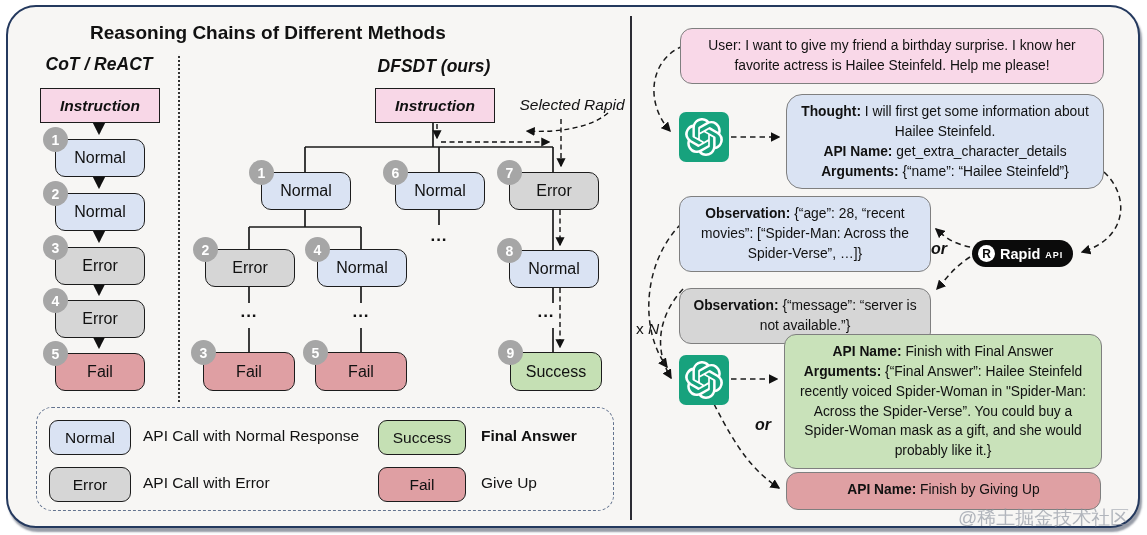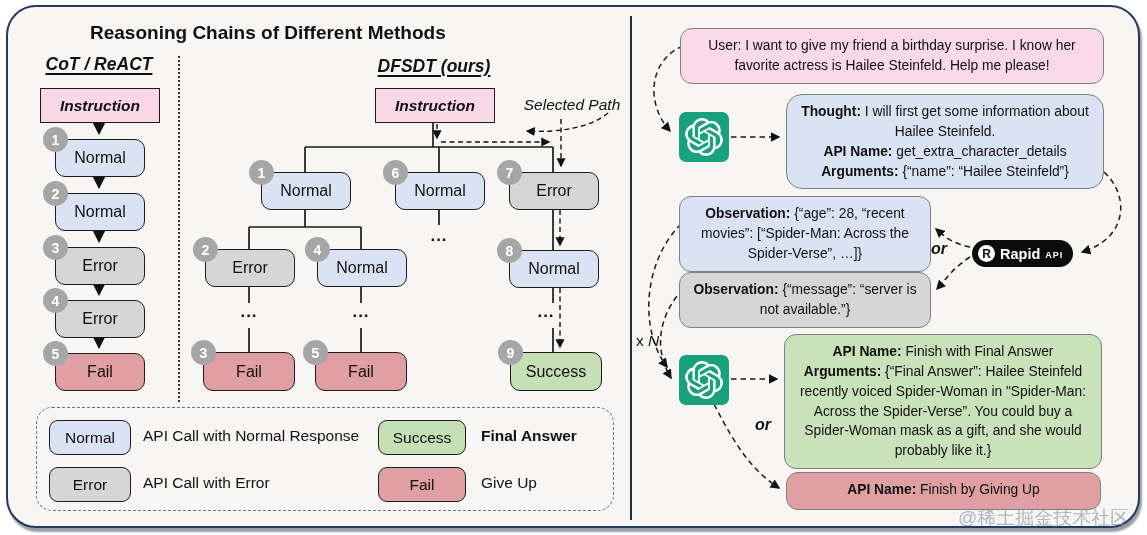--- a/index.html
+++ b/index.html
@@ -2,21 +2,21 @@
 <html><head>
 <meta charset="utf-8">
 <style>
   html,body{margin:0;padding:0;background:#ffffff;}
   .canvas{position:relative;width:1147px;height:535px;font-family:"Liberation Sans",sans-serif;color:#111;overflow:hidden;background:#ffffff;}
   .frame{position:absolute;left:6px;top:5px;width:1130px;height:519px;background:#f7f6f4;border:2.5px solid #24395e;border-radius:30px;box-shadow:2px 4px 2px rgba(25,35,60,.45);}
   .vdivider{position:absolute;left:630px;top:16px;width:2px;height:504px;background:#2b2b33;}
   .dotsep{position:absolute;left:178px;top:56px;height:346px;width:0;border-left:2px dotted #333;}
   svg.wires{position:absolute;left:0;top:0;z-index:1;pointer-events:none;}
   .title{position:absolute;left:90px;top:22px;width:460px;text-align:left;font-size:19px;font-weight:bold;z-index:2;}
-  .colhead{position:absolute;font-size:17.5px;font-weight:bold;font-style:italic;text-decoration:underline;text-decoration-thickness:2px;text-underline-offset:3px;text-align:center;z-index:2;}
+  .colhead{position:absolute;font-size:17.5px;font-weight:bold;font-style:italic;text-decoration-thickness:2px;text-underline-offset:3px;text-align:center;z-index:2;}
   .selpath{position:absolute;left:512px;top:96px;width:120px;text-align:center;font-style:italic;font-size:15.5px;font-weight:500;z-index:2;}
   .node{position:absolute;width:88px;height:36px;border:1.6px solid #1c1c1c;border-radius:10px;display:flex;align-items:center;justify-content:center;font-size:16px;z-index:2;}
   .node.wide{width:90px;height:37px;}
   .badge{position:absolute;left:-13px;top:-13px;width:25px;height:25px;border-radius:50%;background:#a6a6a6;color:#fff;font-size:14px;font-weight:bold;display:flex;align-items:center;justify-content:center;z-index:-1;}
   .instr{position:absolute;width:118px;height:33px;background:#f8d7e7;border:1.6px solid #1c1c1c;border-radius:0;display:flex;align-items:center;justify-content:center;font-size:15.5px;font-weight:bold;font-style:italic;z-index:2;}
   .normal{background:#dae3f3;}
   .error{background:#d6d6d6;}
   .fail{background:#df9fa3;}
   .success{background:#c5e0b4;}
   .dots{position:absolute;font-size:17px;font-weight:bold;letter-spacing:1px;z-index:2;text-align:center;width:26px;}
@@ -102,21 +102,21 @@
       <path d="M681 224 C643 262 639 330 667 367" marker-end="url(#ah)"></path>
       <path d="M683 289 C659 315 653 348 671 378" marker-end="url(#ah)"></path>
       <path d="M731 379 L777 379" marker-end="url(#ah)"></path>
       <path d="M714 404 C737 449 753 471 779 488" marker-end="url(#ah)"></path>
     </g>
   </svg>
 
   <div class="title">Reasoning Chains of Different Methods</div>
   <div class="colhead" style="left:40px;top:54px;width:118px;">CoT / ReACT</div>
   <div class="colhead" style="left:368px;top:56px;width:132px;">DFSDT (ours)</div>
-  <div class="selpath">Selected Path</div>
+  <div class="selpath">Selected Rapid</div>
 
   <div class="instr" style="left:40px;top:88px;">Instruction</div>
   <div class="node normal" style="left:55px;top:139px;">
       <span class="badge">1</span>
       <span>Normal</span>
     </div>
   <div class="node normal" style="left:55px;top:193px;">
       <span class="badge">2</span>
       <span>Normal</span>
     </div>
@@ -208,25 +208,25 @@
   </div>
 
   <div class="orlbl" style="left:931px;top:240px;">or</div>
 
   <div class="rapid">
     <span class="mark">R</span>
     <span class="rname">Rapid</span>
     <span class="rsuf">API</span>
   </div>
 
-  <div class="bubble grayb" style="left:679px;top:272px;width:252px;">
+  <div class="bubble grayb" style="left:679px;top:288px;width:252px;">
     <span><b>Observation:</b><span> {“message”: “server is not available.”}</span></span>
   </div>
 
-  <div class="xn" style="left:636px;top:332px;text-align:center;"><span>x</span> <i>N</i></div>
+  <div class="xn" style="left:636px;top:320px;text-align:center;"><span>x</span> <i>N</i></div>
 
   <div class="gpt" style="left:679px;top:355px;">
     <svg viewBox="0 0 24 24">
         <path d="M22.2819 9.8211a5.9847 5.9847 0 0 0-.5157-4.9108 6.0462 6.0462 0 0 0-6.5098-2.9A6.0651 6.0651 0 0 0 4.9807 4.1818a5.9847 5.9847 0 0 0-3.9977 2.9 6.0462 6.0462 0 0 0 .7427 7.0966 5.98 5.98 0 0 0 .511 4.9107 6.051 6.051 0 0 0 6.5146 2.9001A5.9847 5.9847 0 0 0 13.2599 24a6.0557 6.0557 0 0 0 5.7718-4.2058 5.9894 5.9894 0 0 0 3.9977-2.9001 6.0557 6.0557 0 0 0-.7475-7.073zm-9.022 12.6081a4.4755 4.4755 0 0 1-2.8764-1.0408l.1419-.0804 4.7783-2.7582a.7948.7948 0 0 0 .3927-.6813v-6.7369l2.02 1.1686a.071.071 0 0 1 .038.052v5.5826a4.504 4.504 0 0 1-4.4945 4.4944zm-9.6607-4.1254a4.4708 4.4708 0 0 1-.5346-3.0137l.142.0852 4.783 2.7582a.7712.7712 0 0 0 .7806 0l5.8428-3.3685v2.3324a.0804.0804 0 0 1-.0332.0615L9.74 19.9502a4.4992 4.4992 0 0 1-6.1408-1.6464zM2.3408 7.8956a4.485 4.485 0 0 1 2.3655-1.9728V11.6a.7664.7664 0 0 0 .3879.6765l5.8144 3.3543-2.0201 1.1685a.0757.0757 0 0 1-.071 0l-4.8303-2.7865A4.504 4.504 0 0 1 2.3408 7.8956zm16.5963 3.8558L13.1038 8.364 15.1192 7.2a.0757.0757 0 0 1 .071 0l4.8303 2.7913a4.4944 4.4944 0 0 1-.6765 8.1042v-5.6772a.79.79 0 0 0-.407-.667zm2.0107-3.0231l-.142-.0852-4.7735-2.7818a.7759.7759 0 0 0-.7854 0L9.409 9.2297V6.8974a.0662.0662 0 0 1 .0284-.0615l4.8303-2.7866a4.4992 4.4992 0 0 1 6.6802 4.66zM8.3065 12.863l-2.02-1.1638a.0804.0804 0 0 1-.038-.0567V6.0742a4.4992 4.4992 0 0 1 7.3757-3.4537l-.142.0805L8.704 5.459a.7948.7948 0 0 0-.3927.6813zm1.0976-2.3654l2.602-1.4998 2.6069 1.4998v2.9994l-2.5974 1.4997-2.6067-1.4997z"></path>
       </svg>
   </div>
 
   <div class="bubble greenb" style="left:784px;top:334px;width:318px;min-height:122px;">
     <span><b>API Name:</b><span>  Finish with Final Answer</span></span><br>
     <span><b>Arguments:</b><span> {“Final Answer”: Hailee Steinfeld recently voiced Spider-Woman in "Spider-Man: Across the Spider-Verse”.  You could buy a Spider-Woman mask as a gift, and she would probably like it.}</span></span>

